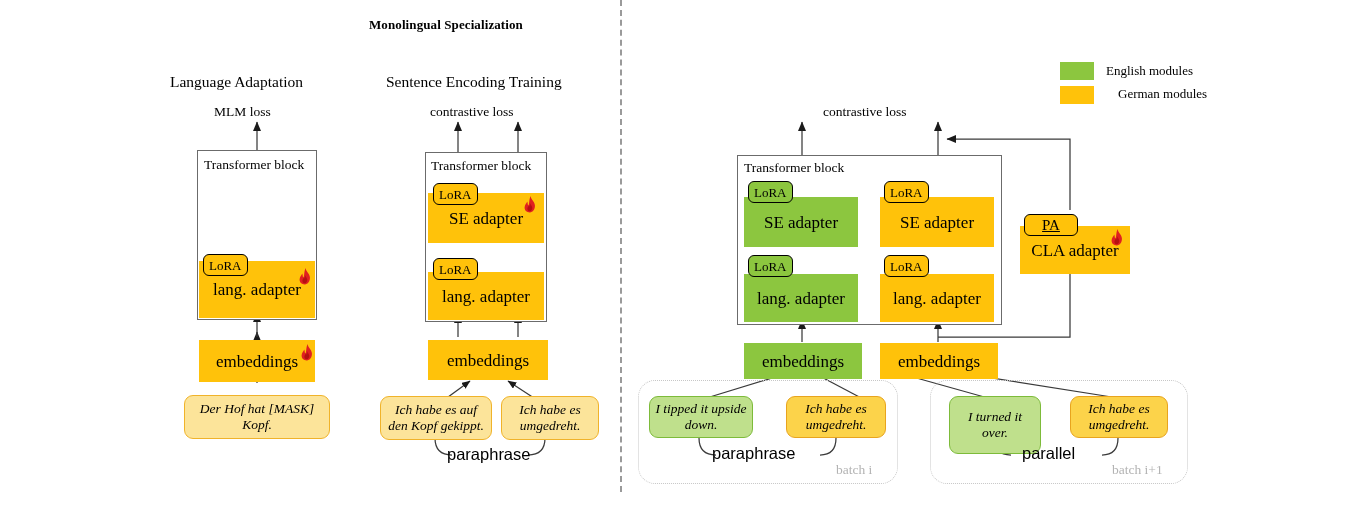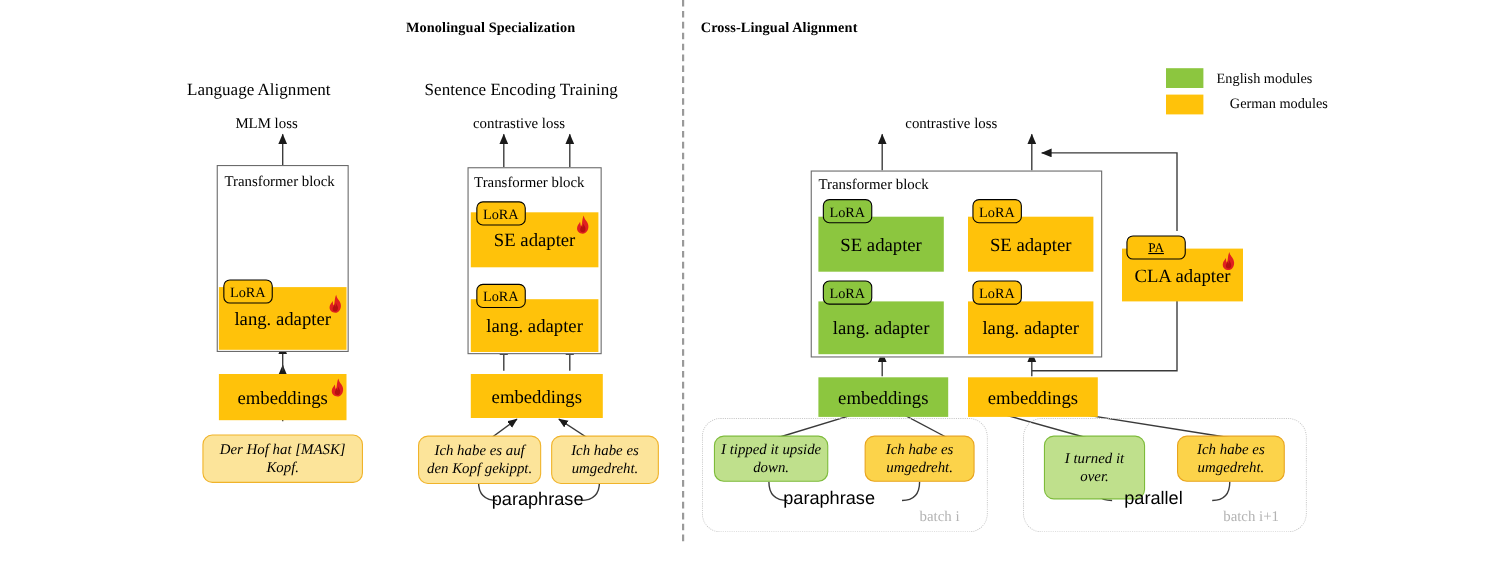--- a/index.html
+++ b/index.html
@@ -25,21 +25,21 @@
   .module{display:flex;align-items:center;justify-content:center;font-size:17px;line-height:1;}
   .mod-green{background:#8CC63F;}
   .mod-orange{background:#FFC20A;}
 
   
   .badge{position:absolute;border:1.6px solid #000;border-radius:6px;
          display:flex;align-items:center;justify-content:center;
          font-size:13px;line-height:1;padding:0 5px;}
   .badge-green{background:#8CC63F;}
   .badge-orange{background:#FFC20A;}
-  .badge-pa{font-size:12px;text-decoration:underline;}
+  .badge-pa{font-size:15px;text-decoration:underline;}
 
   
   .flame{position:absolute;width:14px;height:19px;}
 
   
   .pill{border-radius:9px;display:flex;align-items:center;justify-content:center;
         text-align:center;font-style:italic;font-size:13.5px;line-height:1.18;padding:2px 4px;}
   .pill-yellow{background:#FCE49A;border:1.5px solid #F0B32A;}
   .pill-green{background:#BFE08C;border:1.5px solid #7DBB3A;}
   .pill-orange{background:#FCD34A;border:1.5px solid #E8A41E;}
@@ -107,34 +107,33 @@
       <path d="M1118,398 L948,371" marker-end="url(#ahs)"></path>
 
       <path d="M699,438 C699,452 708,455 716,455"></path>
       <path d="M836,438 C836,452 828,455 820,455"></path>
       <path d="M994,438 C994,452 1003,455 1011,455"></path>
       <path d="M1118,438 C1118,452 1110,455 1102,455"></path>
     </g>
   </svg>
 
   <div class="abs section-title" style="left:369px;top:17px;">Monolingual Specialization</div>
-  <div class="abs section-title" style="left:637px;top:17px;">Cross-Lingual Alignment</div>
 
   <div class="abs divider" style="left:620px;top:0px;height:492px;"></div>
 
   <div class="abs" style="left:1060px;top:62px;display:flex;align-items:center;gap:12px;">
     <div class="legend-swatch" style="background:#8CC63F;"></div>
     <div class="legend-text">English modules</div>
   </div>
   <div class="abs" style="left:1060px;top:86px;display:flex;align-items:flex-start;gap:24px;">
     <div class="legend-swatch" style="background:#FFC20A;"></div>
     <div class="legend-text">German modules</div>
   </div>
 
-  <div class="abs sub-title" style="left:170px;top:73px;">Language Alignment</div>
+  <div class="abs sub-title" style="left:170px;top:73px;">Language Adaptation</div>
   <div class="abs loss-label" style="left:214px;top:104px;">MLM loss</div>
 
   <div class="abs tblock" style="left:197px;top:150px;width:120px;height:170px;"></div>
   <div class="abs tblock-label" style="left:204px;top:157px;">Transformer block</div>
 
   <div class="abs module mod-orange" style="left:199px;top:261px;width:116px;height:57px;">
     <span>lang. adapter</span>
   </div>
   <div class="badge badge-orange" style="left:203px;top:254px;height:20px;">
     <span>LoRA</span>

